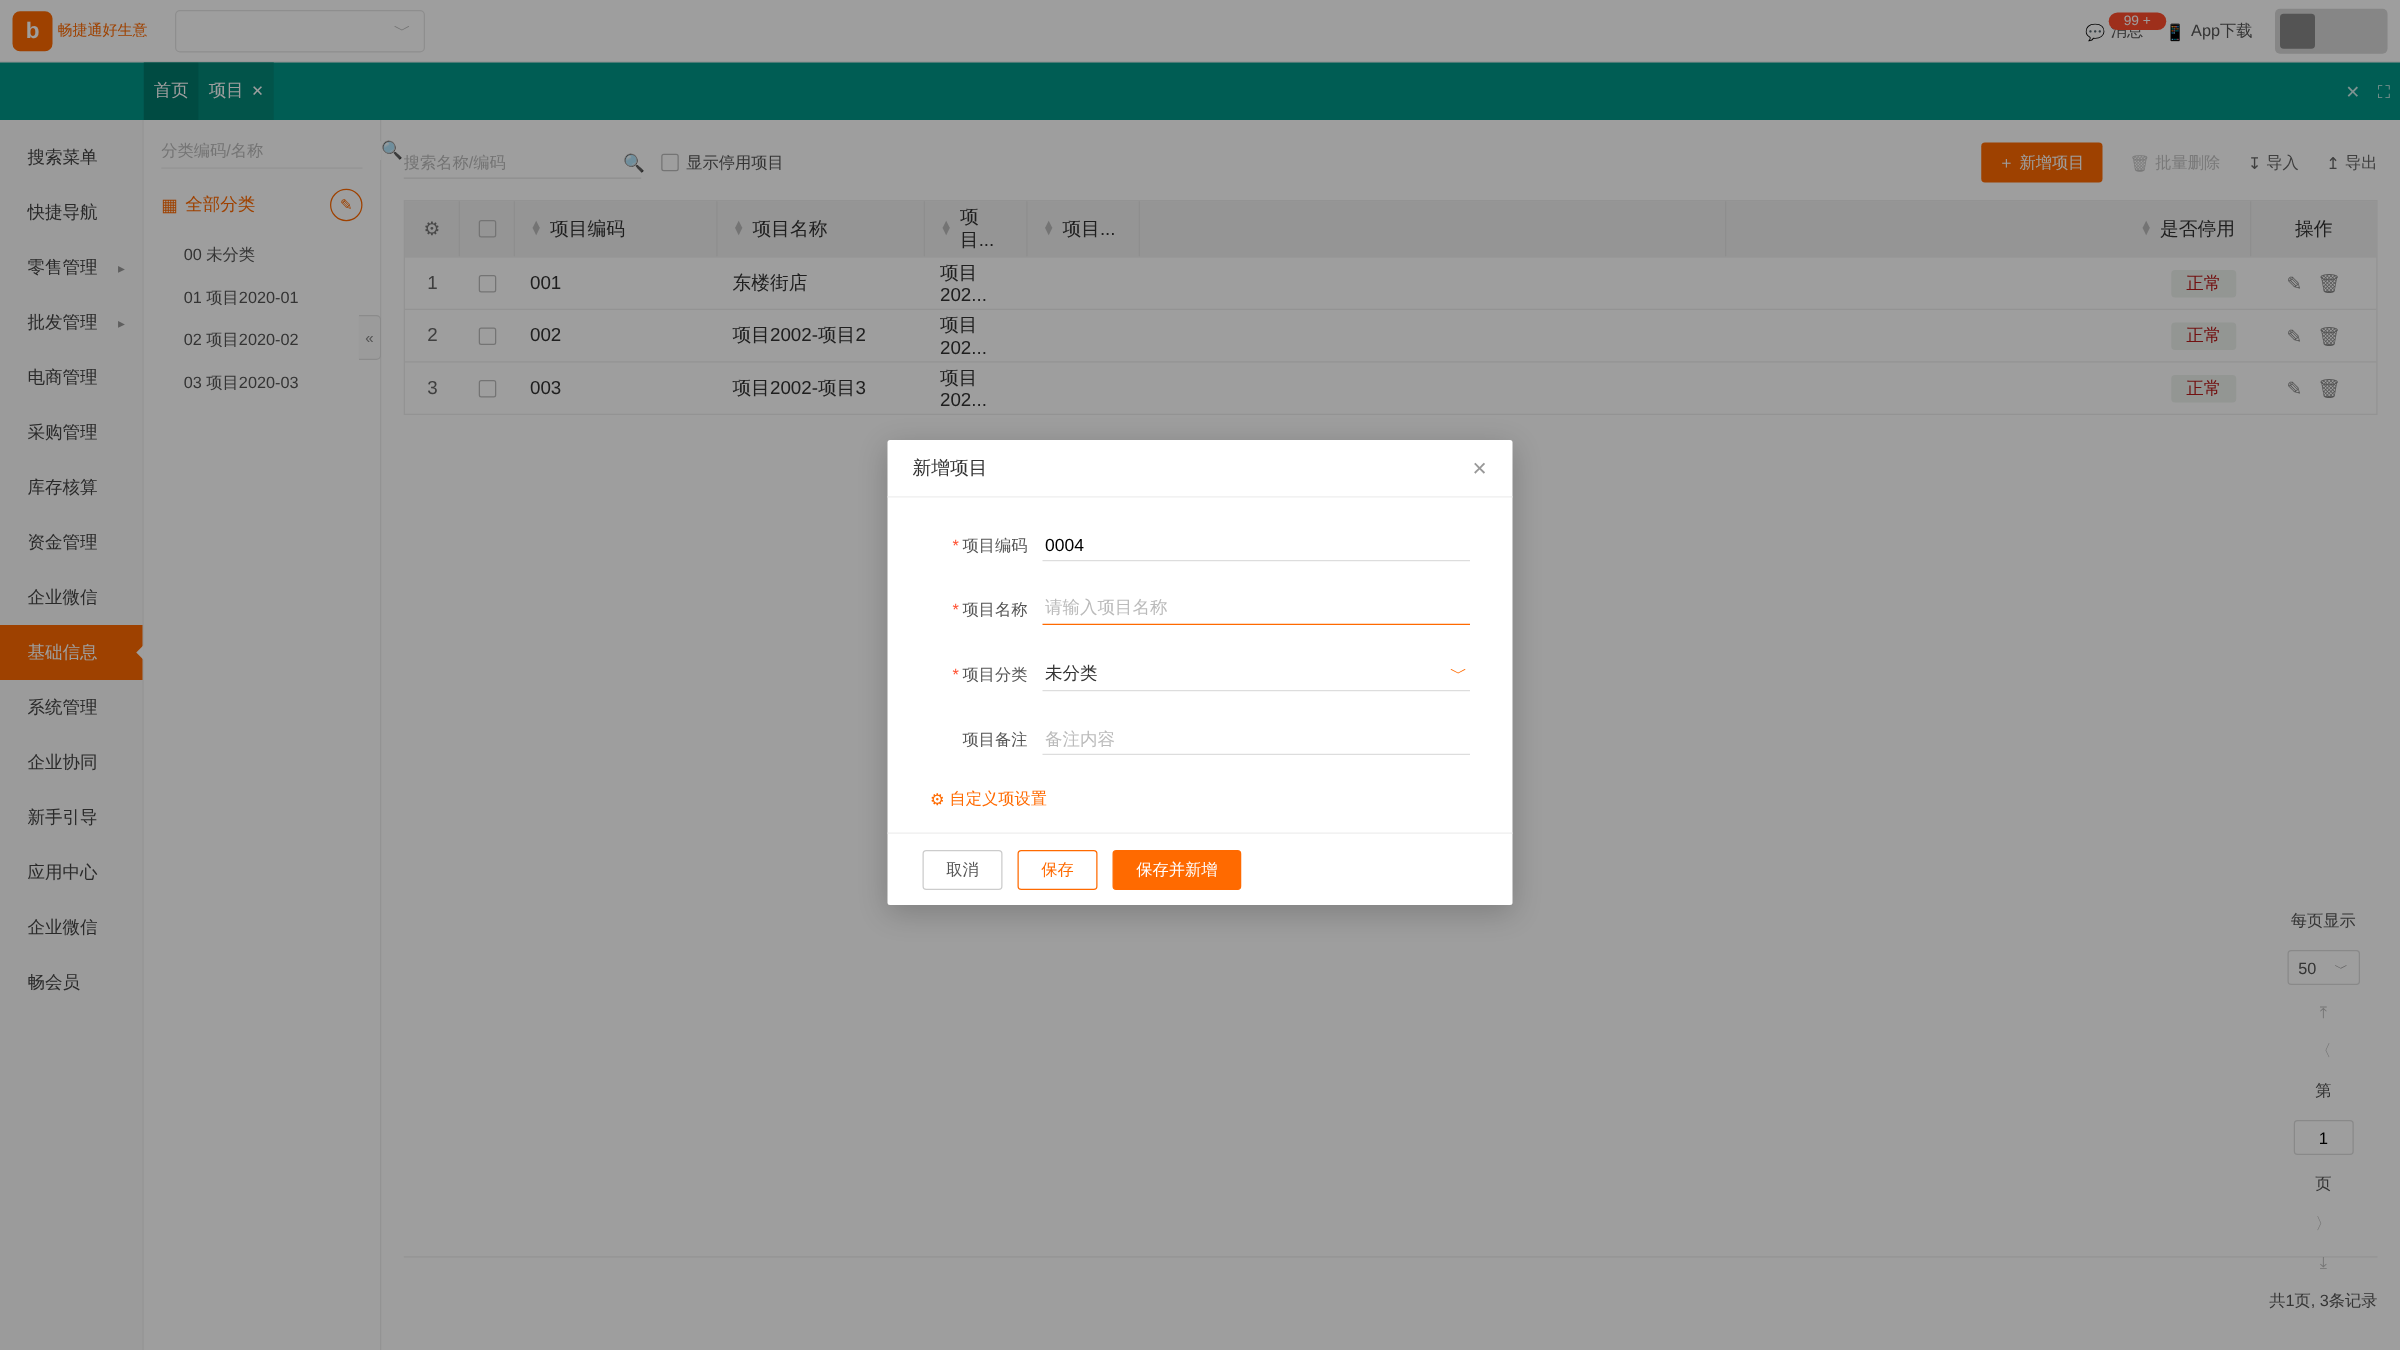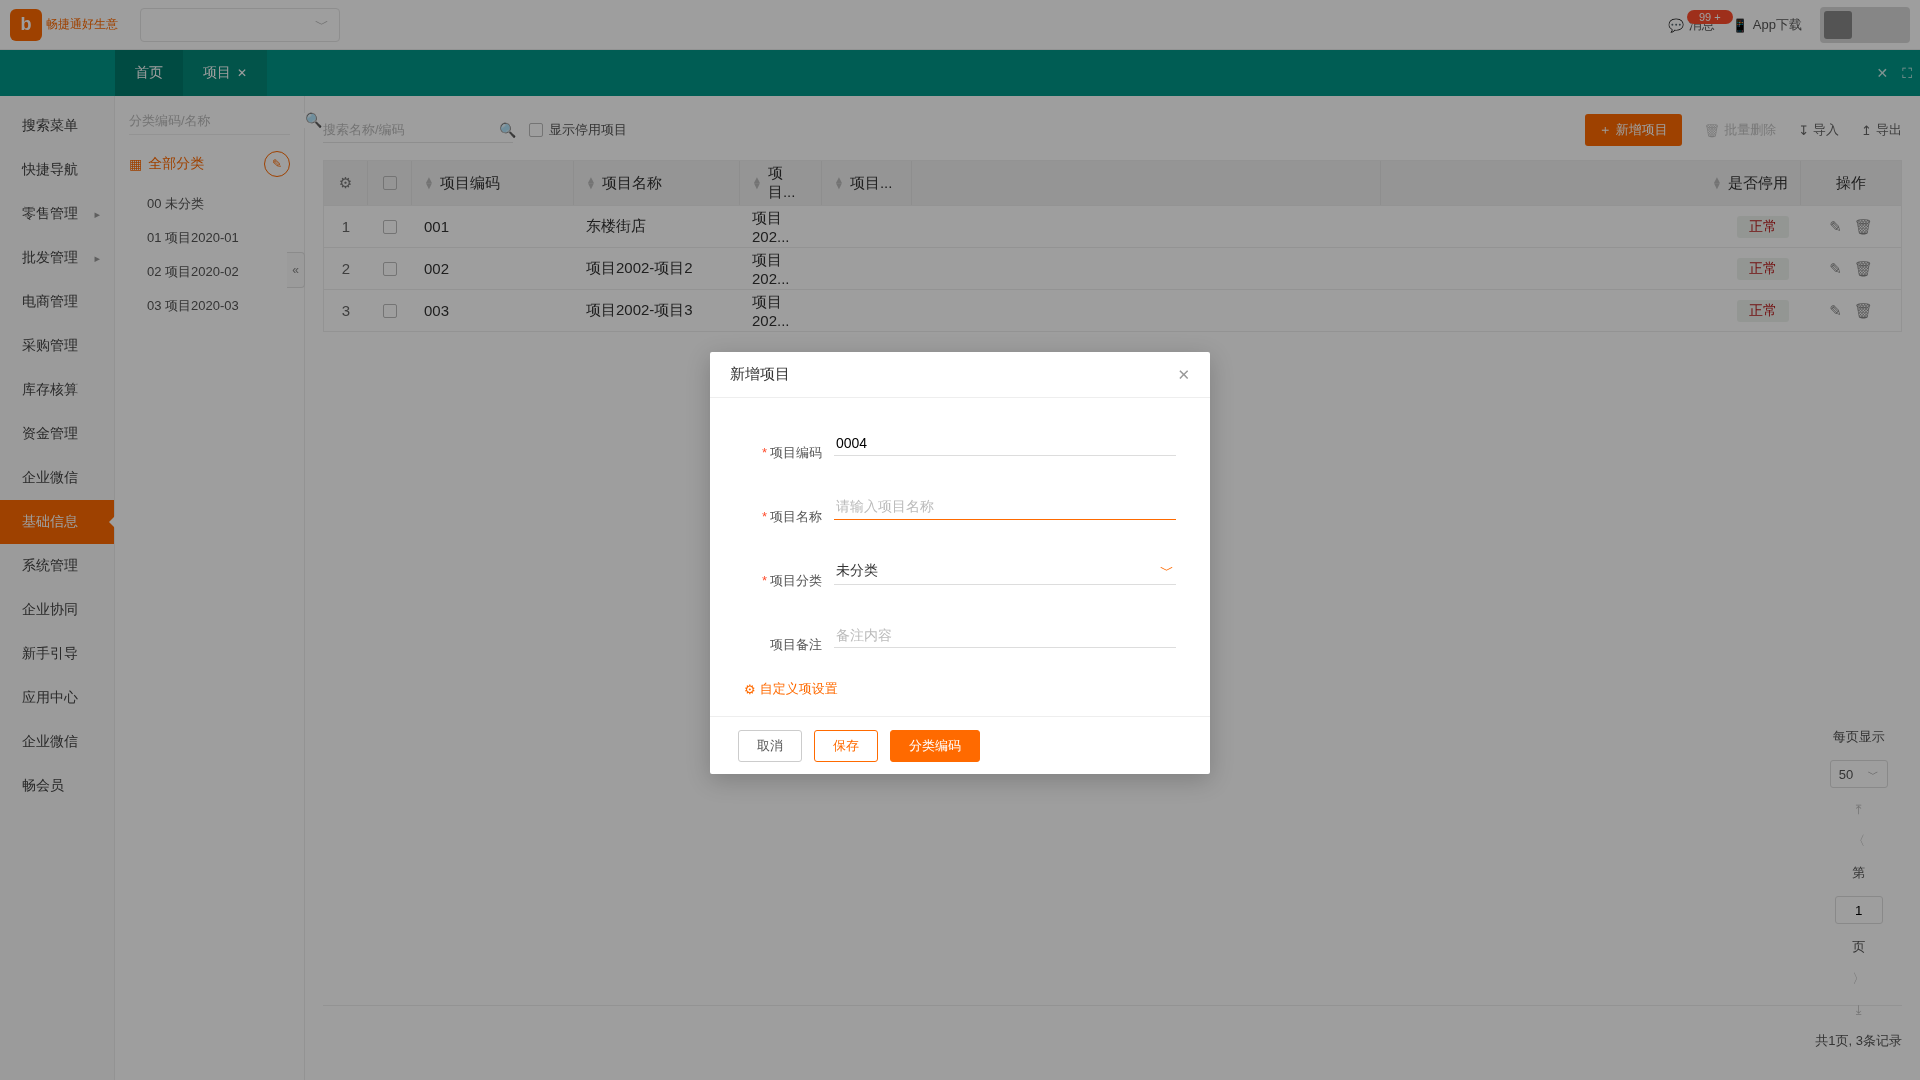--- a/index.html
+++ b/index.html
@@ -9,21 +9,21 @@
   .logo-mark{width:32px;height:32px;background:#ff6a00;border-radius:6px;position:relative;display:flex;align-items:center;justify-content:center;color:#fff;font-weight:700;font-size:18px;}
   .logo-txt{color:#ff6a00;font-size:12px;margin-left:4px;}
   .org-select{margin-left:20px;width:200px;height:34px;border:1px solid #e5e5e5;border-radius:4px;display:flex;align-items:center;padding:0 10px;color:#999;justify-content:space-between;}
   .hdr-right{position:absolute;right:10px;top:0;height:50px;display:flex;align-items:center;gap:18px;}
   .hdr-item{display:flex;align-items:center;gap:4px;color:#555;font-size:13px;position:relative;}
   .badge{position:absolute;top:-6px;right:-18px;background:#ff4d2d;color:#fff;border-radius:10px;font-size:11px;padding:1px 12px;}
   .avatar{width:90px;height:36px;background:#d8d8d8;border-radius:4px;display:flex;align-items:center;}
   .avatar-pic{width:28px;height:28px;background:#888;border-radius:3px;margin-left:4px;}
   .tabs{height:46px;background:#009688;display:flex;align-items:stretch;position:relative;}
   .tabs-spacer{width:115px;}
-  .tab{display:flex;align-items:center;padding:0 20px;color:#dff5f2;font-size:14px;gap:6px;}
+  .tab{display:flex;align-items:center;padding:0 8px;color:#dff5f2;font-size:14px;gap:6px;}
   .tab.active{background:#00796b;color:#fff;}
   .tab.alt{background:#048878;color:#fff;}
   .tab-close{font-size:12px;}
   .tabs-tools{position:absolute;right:8px;top:0;height:46px;display:flex;align-items:center;gap:14px;color:#cdeeea;}
   .layout{display:flex;height:calc(1080px - 50px - 46px);}
   .sidebar{width:115px;background:#fafafa;border-right:1px solid #eee;display:flex;flex-direction:column;padding-top:8px;}
   .sb-item{height:44px;display:flex;align-items:center;padding-left:22px;color:#444;font-size:14px;position:relative;}
   .sb-item .caret{position:absolute;right:14px;color:#999;font-size:11px;}
   .sb-item.active{background:#ff6a00;color:#fff;}
   .sb-item.active::after{content:"";position:absolute;right:-1px;top:50%;transform:translateY(-50%);border:6px solid transparent;border-right-color:#fff;}
@@ -68,21 +68,21 @@
   .pager .sel{width:58px;height:28px;border:1px solid #ddd;border-radius:3px;display:flex;align-items:center;justify-content:space-between;padding:0 8px;}
   .pager .pg-btn{color:#bbb;}
   .pager .pg-input{width:48px;height:28px;border:1px solid #ddd;border-radius:3px;text-align:center;}
   .pager-line{position:absolute;bottom:74px;left:18px;right:18px;height:1px;background:#eee;}
   
   .mask{position:absolute;inset:0;background:rgba(0,0,0,0.38);}
   .modal{position:absolute;left:710px;top:352px;width:500px;background:#fff;border-radius:2px;box-shadow:0 6px 24px rgba(0,0,0,0.2);}
   .modal-hd{height:46px;border-bottom:1px solid #eee;display:flex;align-items:center;padding:0 20px;font-size:15px;color:#333;justify-content:space-between;}
   .modal-bd{padding:26px 34px 18px;}
   .frow{display:flex;align-items:center;margin-bottom:26px;}
-  .flabel{width:90px;text-align:right;font-size:13px;color:#555;padding-right:12px;margin-top:20px;}
+  .flabel{width:90px;text-align:right;font-size:13px;color:#555;padding-right:12px;}
   .req{color:#ff4d2d;margin-right:3px;}
   .finput{flex:1;border:0;border-bottom:1px solid #ddd;padding:4px 2px;font-size:14px;outline:0;}
   .finput.active{border-bottom-color:#ff6a00;font-family:Liberation Mono, monospace;}
   .fselect{flex:1;border-bottom:1px solid #ddd;padding:4px 2px;font-size:14px;color:#333;display:flex;justify-content:space-between;align-items:center;}
   .custom-link{color:#ff6a00;font-size:13px;display:flex;align-items:center;gap:4px;}
   .modal-ft{height:58px;border-top:1px solid #eee;display:flex;align-items:center;justify-content:flex-start;gap:12px;padding:0 28px;}
   .btn{height:32px;padding:0 18px;border-radius:3px;font-size:13px;display:flex;align-items:center;}
   .btn-default{background:#fff;border:1px solid #ccc;color:#555;}
   .btn-outline{background:#fff;border:1px solid #ff6a00;color:#ff6a00;}
   .btn-fill{background:#ff6a00;border:1px solid #ff6a00;color:#fff;}
@@ -335,15 +335,15 @@
       <input class="finput" placeholder="备注内容" style="">
     </div>
     <div class="custom-link">
       <span>⚙</span>
       <span>自定义项设置</span>
     </div>
   </div>
   <div class="modal-ft">
     <button class="btn btn-default">取消</button>
     <button class="btn btn-outline">保存</button>
-    <button class="btn btn-fill">分类编码</button>
+    <button class="btn btn-fill">保存并新增</button>
   </div>
 </div>
 
 </body></html>

